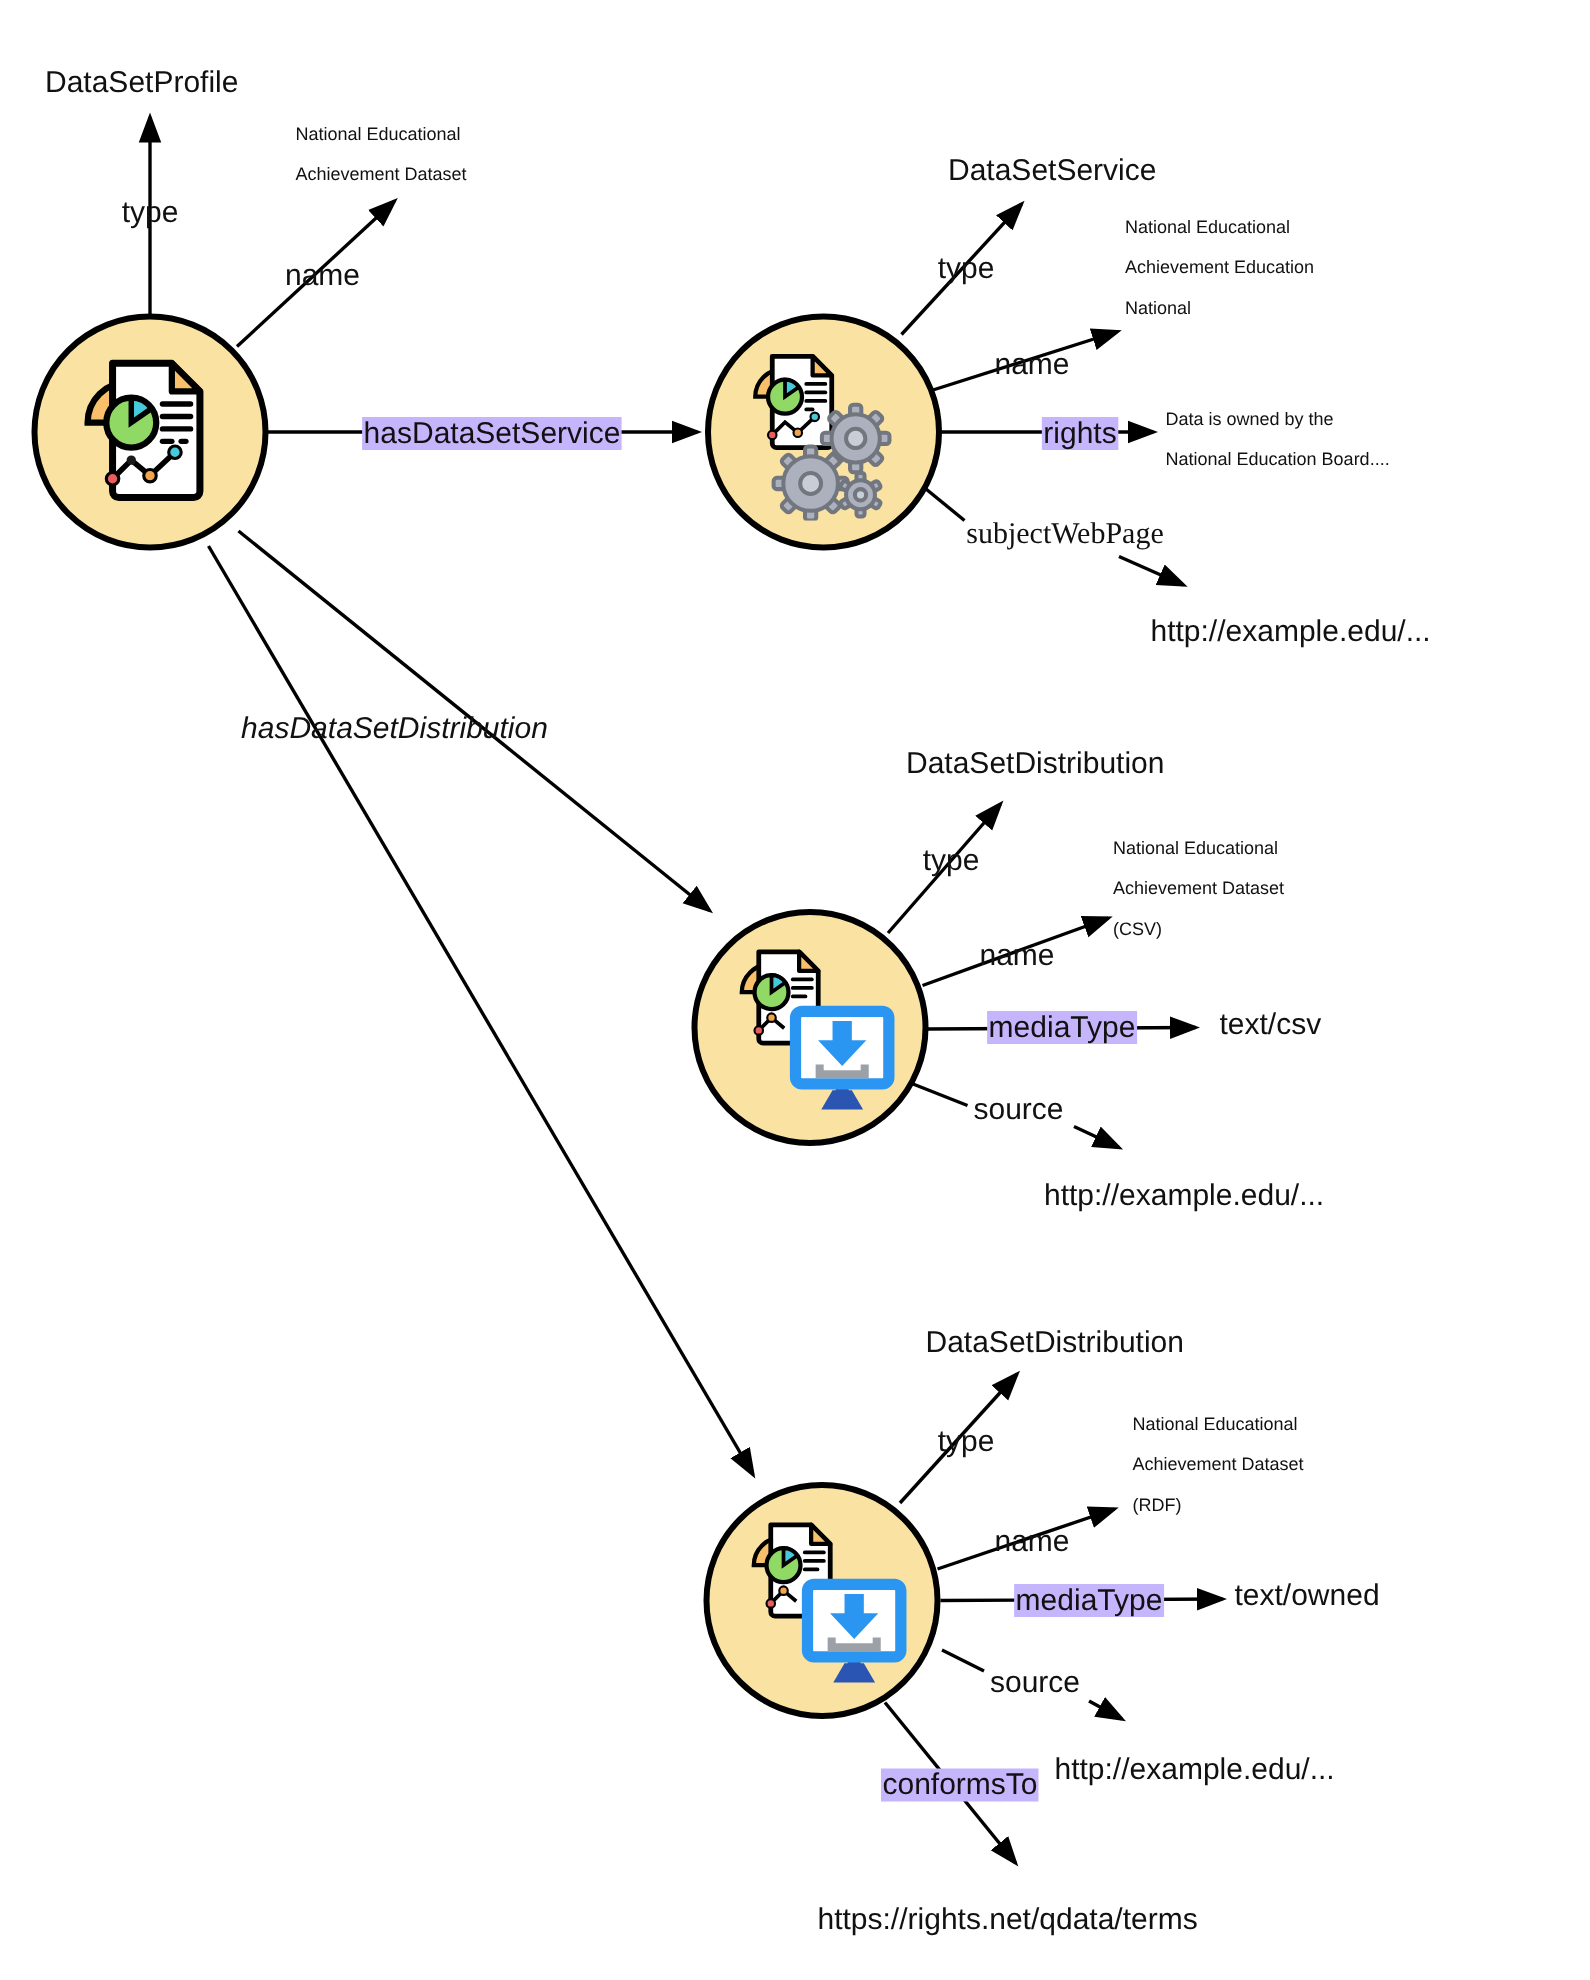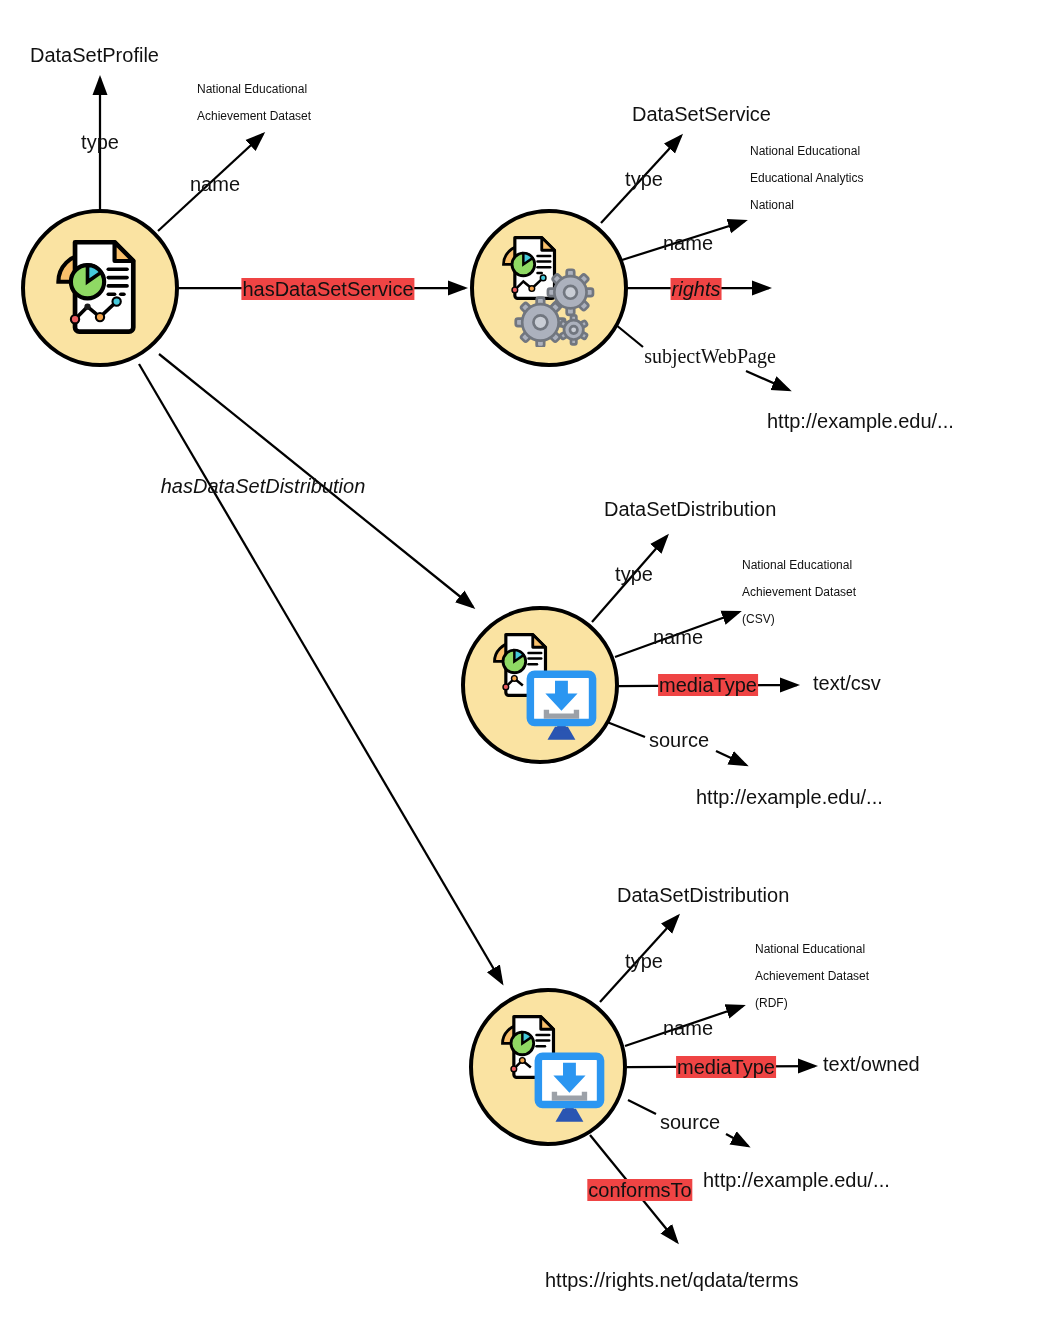--- a/index.html
+++ b/index.html
@@ -15,21 +15,21 @@
     font-family:"Liberation Sans","DejaVu Sans",sans-serif;color:var(--text);
   }
   #edges{position:absolute;left:0;top:0;z-index:1;}
   .node{
     position:absolute;width:158px;height:158px;box-sizing:border-box;
     border:4.5px solid var(--node-border);border-radius:50%;background:var(--node-fill);
     z-index:2;display:flex;align-items:center;justify-content:center;
   }
   .lbl{position:absolute;z-index:3;font-size:20px;line-height:22px;white-space:nowrap;}
   .ctr{transform:translate(-50%,-50%);}
-  .onLine{background:#ef4444;padding:0 1px;}
+  .onLine{background:#c4b5fd;padding:0 1px;}
   .block{position:absolute;z-index:3;font-size:12px;line-height:27px;white-space:nowrap;}
 </style>
 </head>
 <body>
 
 <div id="canvas">
 
   <svg id="edges" width="1060" height="1320" viewBox="0 0 1060 1320">
     <defs>
       <marker id="arrow" markerUnits="userSpaceOnUse" markerWidth="24" markerHeight="18" refX="17" refY="8" orient="auto">
@@ -212,24 +212,28 @@
     <div>Achievement Dataset</div>
   </div>
   <div class="lbl ctr onLine" style="left:328px;top:289px;">hasDataSetService</div>
   <div class="lbl ctr" style="left:263px;top:486px;font-style:italic;">hasDataSetDistribution</div>
 
   <div class="lbl" style="left:632px;top:103px;">DataSetService</div>
   <div class="lbl ctr" style="left:644px;top:179px;">type</div>
   <div class="lbl ctr" style="left:688px;top:243px;">name</div>
   <div class="block" style="left:750px;top:138px;">
     <div>National Educational</div>
-    <div>Educational Analytics</div>
+    <div>Achievement Education</div>
     <div>National</div>
   </div>
-  <div class="lbl ctr onLine" style="left:696px;top:289px;font-style:italic;">rights</div>
+  <div class="lbl ctr onLine" style="left:720px;top:289px;">rights</div>
+  <div class="block" style="left:777px;top:266px;">
+    <div>Data is owned by the</div>
+    <div>National Education Board....</div>
+  </div>
   <div class="lbl ctr" style="left:710px;top:356px;font-family:Liberation Serif, serif;">subjectWebPage</div>
   <div class="lbl" style="left:767px;top:410px;">http://example.edu/...</div>
 
   <div class="lbl" style="left:604px;top:498px;">DataSetDistribution</div>
   <div class="lbl ctr" style="left:634px;top:574px;">type</div>
   <div class="lbl ctr" style="left:678px;top:637px;">name</div>
   <div class="block" style="left:742px;top:552px;">
     <div>National Educational</div>
     <div>Achievement Dataset</div>
     <div>(CSV)</div>

